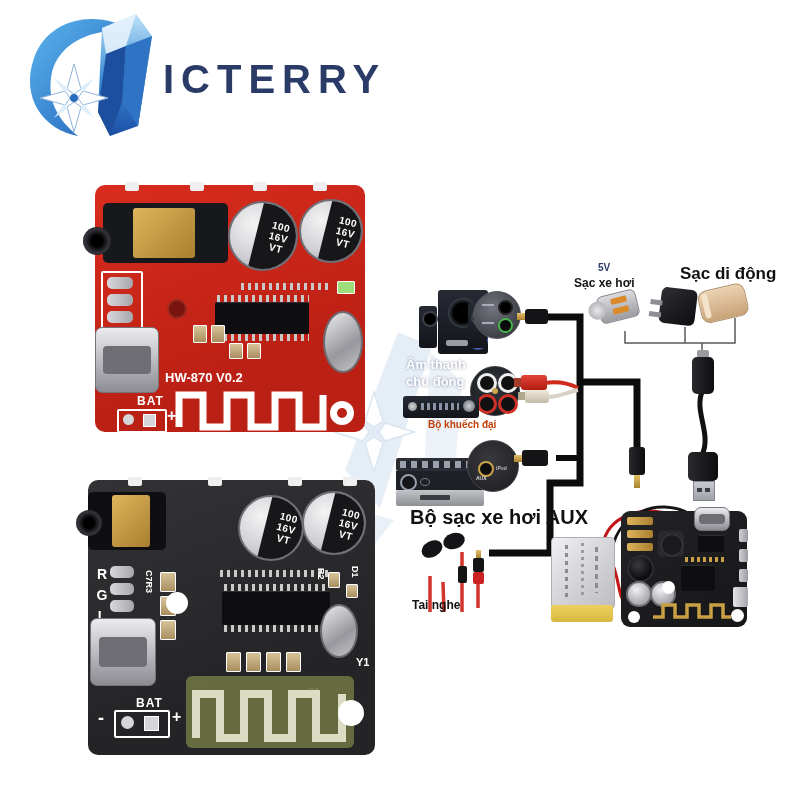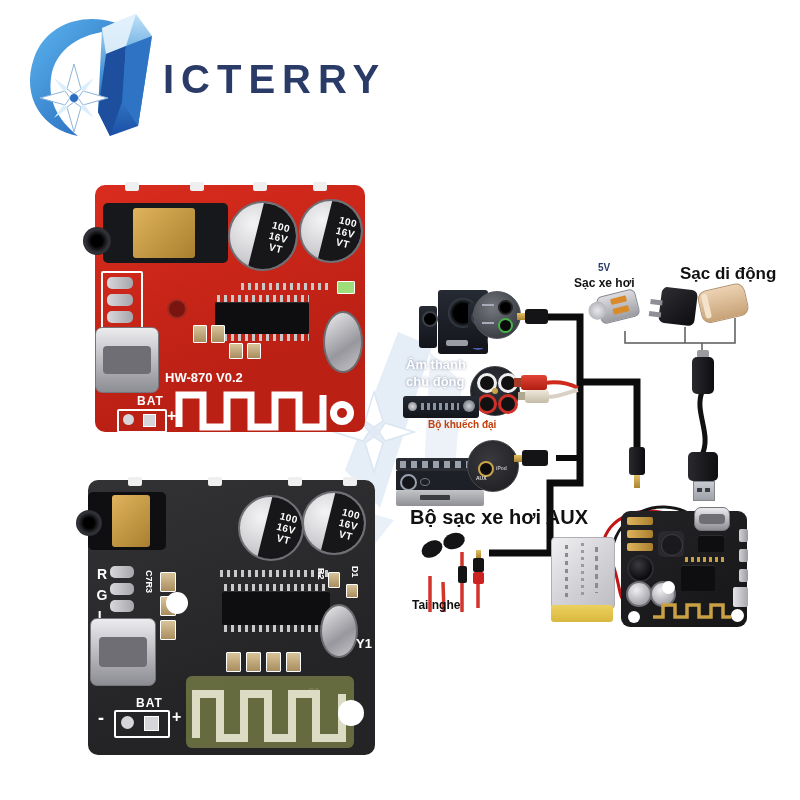--- a/index.html
+++ b/index.html
@@ -220,21 +220,21 @@
   <div class="pins" style="left:136px;top:104px;width:104px;"></div>
   <div class="icbody" style="left:134px;top:111px;width:108px;height:34px;"></div>
   <div class="pins" style="left:136px;top:145px;width:104px;"></div>
 
   <div class="silk vert" style="left:228px;top:88px;font-size:9px;">R2</div>
   <div class="smd" style="left:240px;top:92px;width:10px;height:14px;"></div>
   <div class="silk vert" style="left:262px;top:86px;font-size:9px;">D1</div>
   <div class="smd" style="left:258px;top:104px;width:10px;height:12px;"></div>
 
   <div class="crystal" style="left:232px;top:124px;width:34px;height:50px;"></div>
-  <div class="silk" style="left:268px;top:156px;font-size:13px;text-align:center;">Y1</div>
+  <div class="silk" style="left:268px;top:176px;font-size:11px;text-align:center;">Y1</div>
 
   <div class="smd" style="left:138px;top:172px;width:13px;height:18px;"></div>
   <div class="smd" style="left:158px;top:172px;width:13px;height:18px;"></div>
   <div class="smd" style="left:178px;top:172px;width:13px;height:18px;"></div>
   <div class="smd" style="left:198px;top:172px;width:13px;height:18px;"></div>
   <div class="silk" style="left:220px;top:176px;font-size:9px;margin-top:30px;">C1</div>
 
   <div class="musb" style="left:2px;top:138px;width:64px;height:66px;">
     <div class="musb-slot"></div>
   </div>

